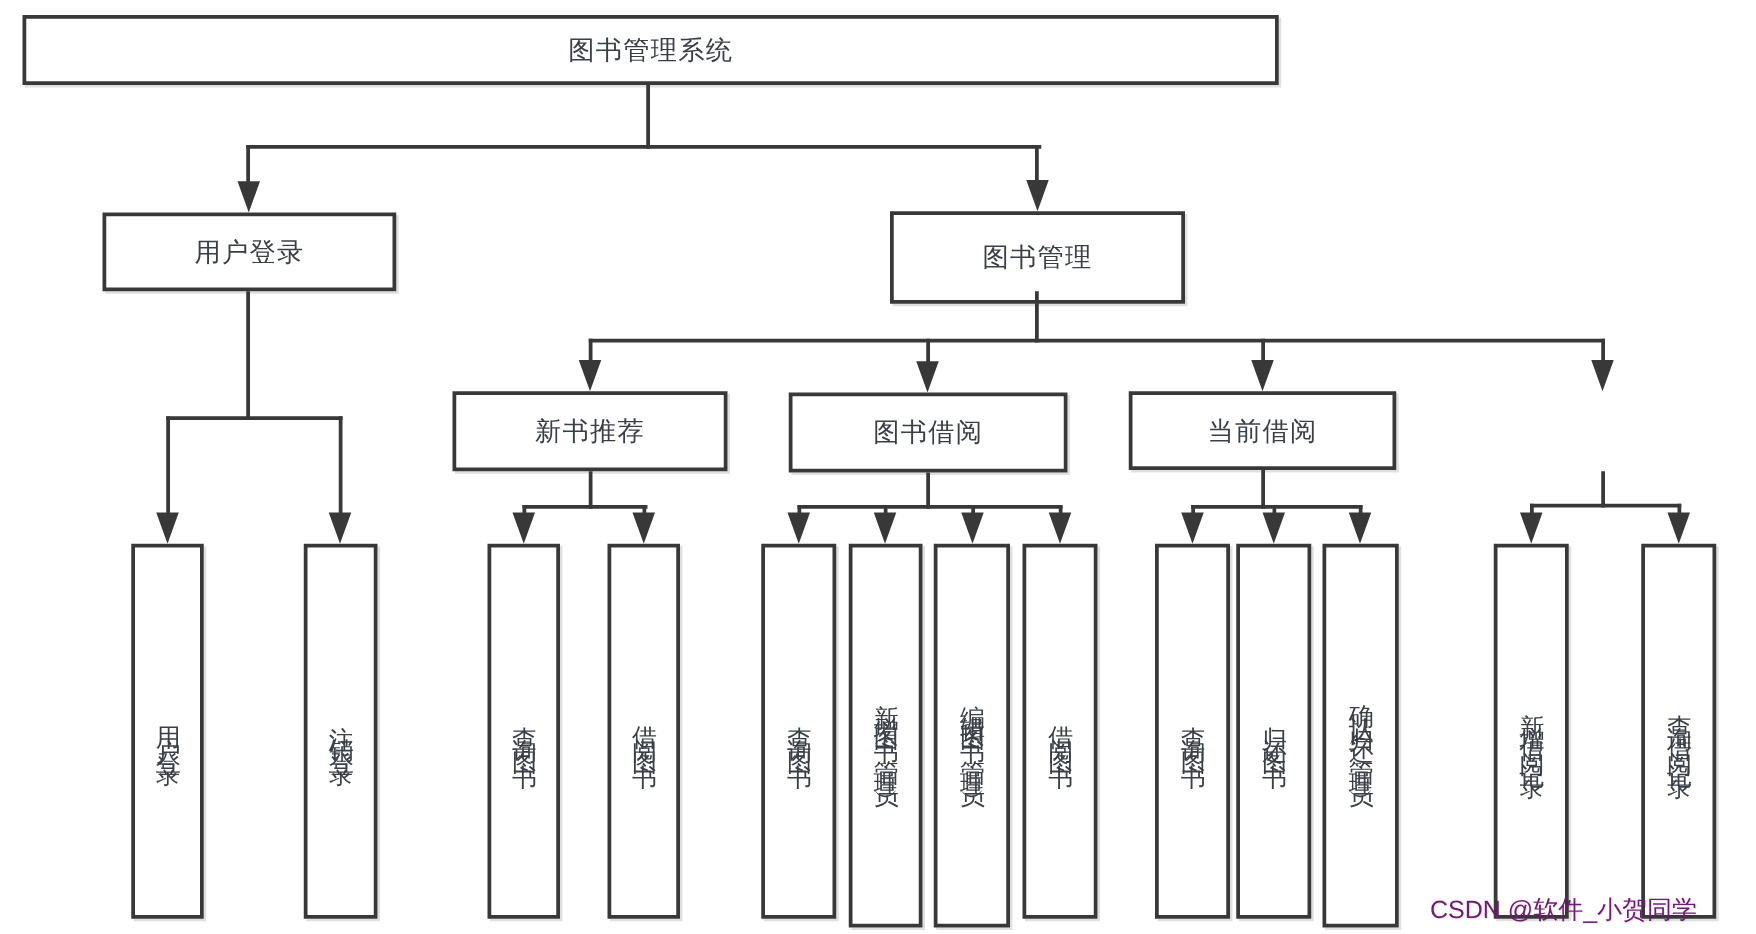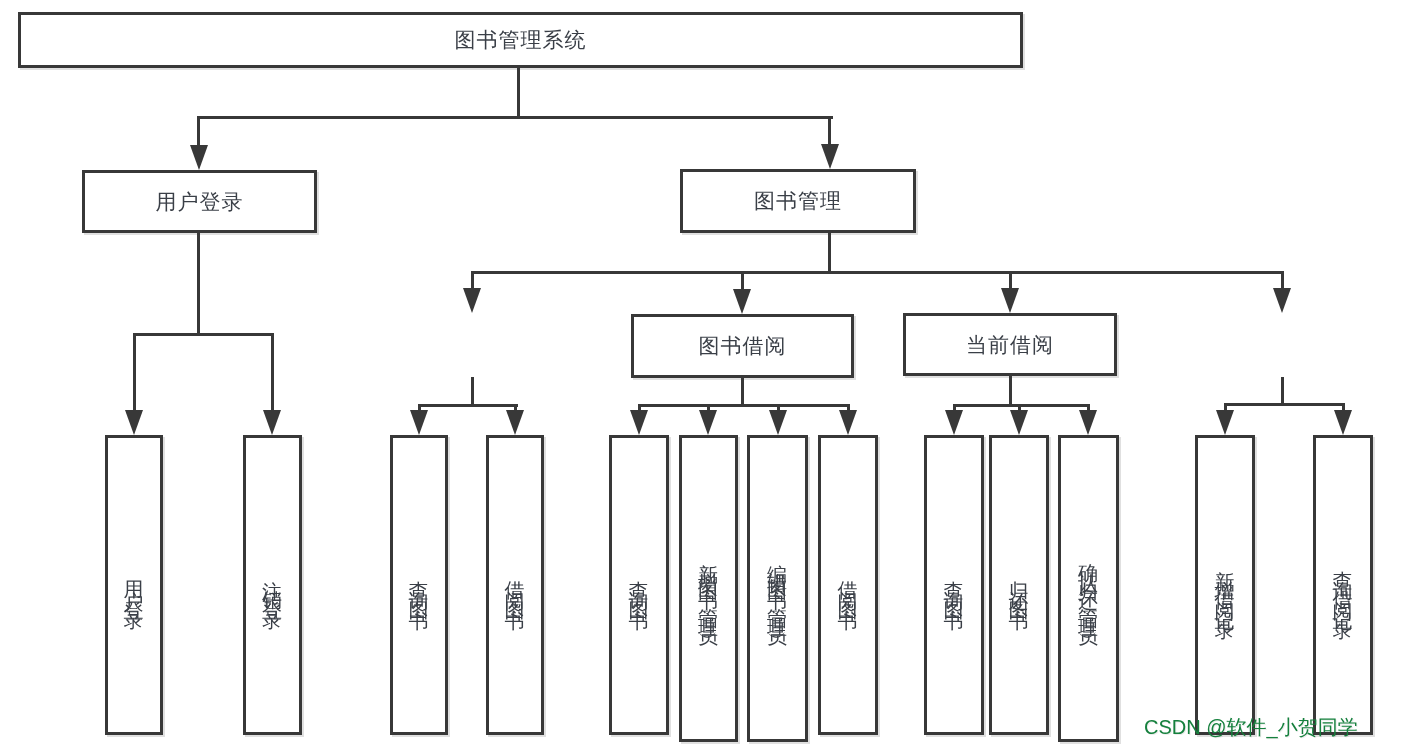--- a/index.html
+++ b/index.html
@@ -39,61 +39,62 @@
   .ar {
     position: absolute; width: 0; height: 0;
     border-left: 9px solid transparent;
     border-right: 9px solid transparent;
     border-top: 25px solid #383838;
   }
   .watermark {
     position: absolute;
     left: 1144px; top: 714px;
     font-size: 20px;
-    color: #15803d;
+    color: #701a75;
     white-space: nowrap;
     z-index: 6;
     text-shadow: 1px 1px 0 rgba(0,0,0,0.08);
   }
 </style>
 </head>
 <body>
 
 <div class="canvas">
 
   <div class="node hnode" style="left:18px; top:12px; width:1005px; height:56px;">图书管理系统</div>
 
   <div class="vl" style="left:517px; top:68px; height:51px;"></div>
   <div class="hl" style="left:197px; top:116px; width:636px;"></div>
   <div class="vl" style="left:197px; top:116px; height:32px;"></div>
   <div class="ar" style="left:190px; top:145px;"></div>
   <div class="vl" style="left:828px; top:116px; height:32px;"></div>
   <div class="ar" style="left:821px; top:144px;"></div>
 
   <div class="node hnode" style="left:82px; top:170px; width:235px; height:63px;">用户登录</div>
-  <div class="node hnode" style="left:680px; top:169px; width:236px; height:64px;">图书管理</div>
+  <div class="node hnode" style="left:712px; top:169px; width:236px; height:74px;">图书管理</div>
 
   <div class="vl" style="left:197px; top:233px; height:103px;"></div>
   <div class="hl" style="left:133px; top:333px; width:141px;"></div>
   <div class="vl" style="left:133px; top:333px; height:80px;"></div>
   <div class="ar" style="left:125px; top:410px;"></div>
   <div class="vl" style="left:271px; top:333px; height:80px;"></div>
   <div class="ar" style="left:263px; top:410px;"></div>
 
   <div class="vl" style="left:828px; top:233px; height:41px;"></div>
   <div class="hl" style="left:471px; top:271px; width:813px;"></div>
   <div class="vl" style="left:471px; top:271px; height:19px;"></div>
   <div class="ar" style="left:463px; top:288px;"></div>
   <div class="vl" style="left:741px; top:271px; height:19px;"></div>
   <div class="ar" style="left:733px; top:289px;"></div>
   <div class="vl" style="left:1009px; top:271px; height:19px;"></div>
   <div class="ar" style="left:1001px; top:288px;"></div>
   <div class="vl" style="left:1281px; top:271px; height:19px;"></div>
   <div class="ar" style="left:1273px; top:288px;"></div>
 
+  <div class="node hnode" style="left:362px; top:313px; width:220px; height:64px;">新书推荐</div>
   <div class="node hnode" style="left:903px; top:313px; width:214px; height:63px;">当前借阅</div>
   <div class="node hnode" style="left:631px; top:314px; width:223px; height:64px;">图书借阅</div>
 
   <div class="vl" style="left:471px; top:377px; height:30px;"></div>
   <div class="hl" style="left:418px; top:404px; width:100px;"></div>
   <div class="vl" style="left:418px; top:404px; height:10px;"></div>
   <div class="ar" style="left:410px; top:410px;"></div>
   <div class="vl" style="left:514px; top:404px; height:10px;"></div>
   <div class="ar" style="left:506px; top:410px;"></div>
 

